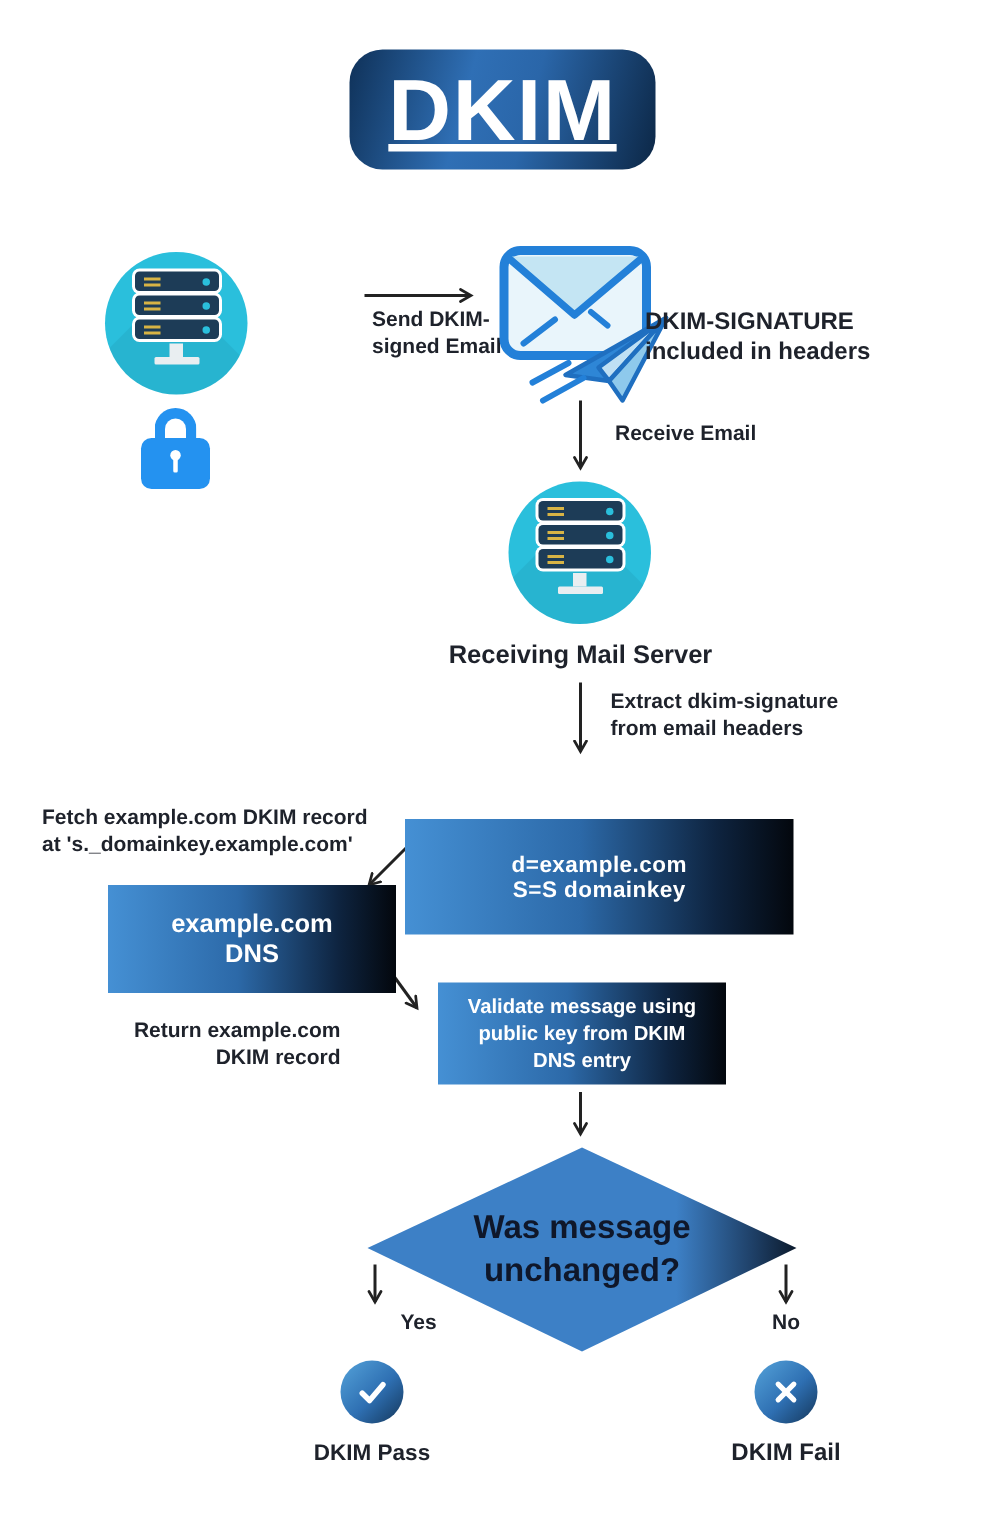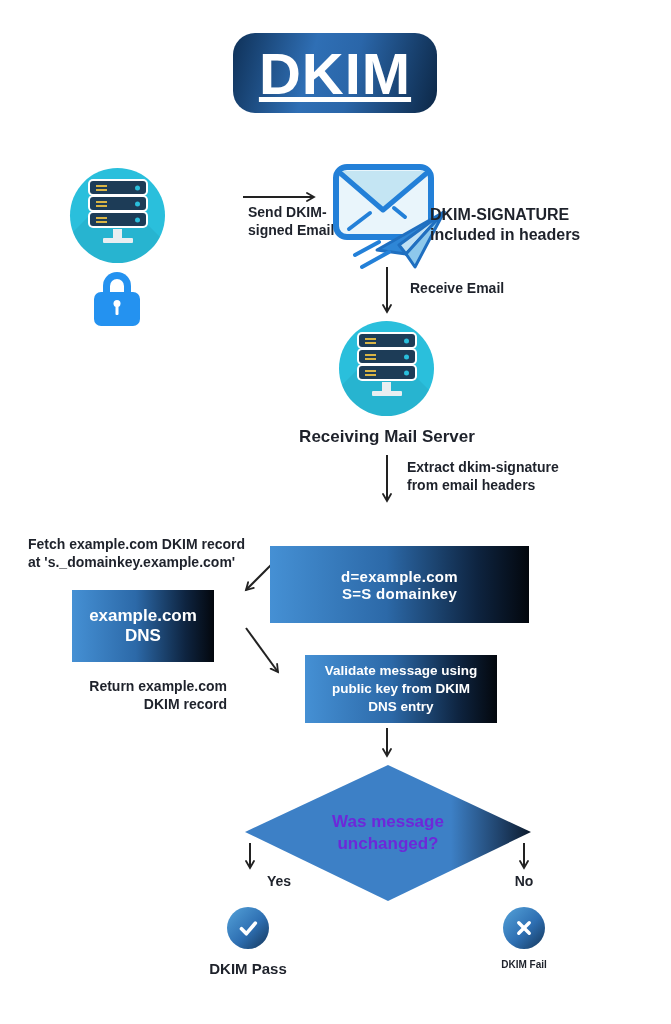--- a/index.html
+++ b/index.html
@@ -33,27 +33,27 @@
   .lock-body{position:relative;width:46px;height:34px;background:#2492f0;border-radius:7px;margin-top:-1px;}
   .keyhole{position:absolute;left:50%;top:8px;transform:translateX(-50%);width:7px;height:7px;border-radius:50%;background:#fff;}
   .keyhole-stem{position:absolute;left:50%;top:13px;transform:translateX(-50%);width:3px;height:10px;background:#fff;border-radius:1px;}
   
   .flow-box{
     position:absolute;display:flex;align-items:center;justify-content:center;text-align:center;
     background:linear-gradient(90deg,#4590d4 0%,#2c69a8 45%,#0e2440 80%,#03070d 100%);
     color:#fff;font-weight:700;white-space:pre-line;
   }
   #box-signature{left:270px;top:518px;width:259px;height:77px;font-size:15px;letter-spacing:.3px;margin-top:28px;}
-  #box-dns{left:72px;top:590px;width:142px;height:72px;font-size:17px;}
-  #box-validate{left:305px;top:655px;width:192px;height:68px;font-size:13.5px;line-height:1.35;}
+  #box-dns{left:72px;top:590px;width:192px;height:72px;font-size:17px;}
+  #box-validate{left:292px;top:655px;width:192px;height:68px;font-size:13.5px;line-height:1.35;}
   
   #diamond-wrap{position:absolute;left:243px;top:763px;width:290px;height:140px;}
   #diamond-wrap svg{position:absolute;left:0;top:0;}
   #decision-text{position:absolute;left:0;top:0;width:100%;height:100%;display:flex;align-items:center;justify-content:center;
-    text-align:center;color:#6d28d9;font-weight:700;font-size:17px;line-height:1.3;white-space:pre-line;}
+    text-align:center;color:#0f172a;font-weight:700;font-size:22px;line-height:1.3;white-space:pre-line;}
   
   .result-circle{position:absolute;width:42px;height:42px;border-radius:50%;
     background:linear-gradient(135deg,#55a3da 0%,#2e6fb2 55%,#143659 100%);
     display:flex;align-items:center;justify-content:center;}
   #pass-circle{left:227px;top:907px;}
   #fail-circle{left:503px;top:907px;}
   
   #arrows{position:absolute;left:0;top:0;pointer-events:none;}
   
   #envelope-icon{position:absolute;left:328px;top:156px;}
@@ -63,21 +63,21 @@
   #signature-note{left:430px;top:181px;width:180px;font-size:16px;margin-top:24px;}
   #private-key-label{left:168px;top:284px;width:120px;font-size:15px;}
   #receive-label{left:410px;top:280px;width:130px;}
   #receiving-title{left:277px;top:426px;width:220px;text-align:center;font-size:17px;}
   #extract-label{left:407px;top:459px;width:190px;}
   #fetch-label{left:28px;top:536px;width:220px;}
   #return-label{left:85px;top:678px;width:142px;text-align:right;}
   #yes-label{left:236px;top:873px;width:30px;text-align:center;margin-left:28px;}
   #no-label{left:509px;top:873px;width:30px;text-align:center;}
   #pass-label{left:203px;top:959px;width:90px;text-align:center;font-size:15px;}
-  #fail-label{left:479px;top:959px;width:90px;text-align:center;font-size:10px;}
+  #fail-label{left:479px;top:959px;width:90px;text-align:center;font-size:16px;}
 </style>
 </head>
 <body>
 
 <div id="canvas">
 
   <div id="badge">
     <span class="badge-text">DKIM</span>
   </div>
 

